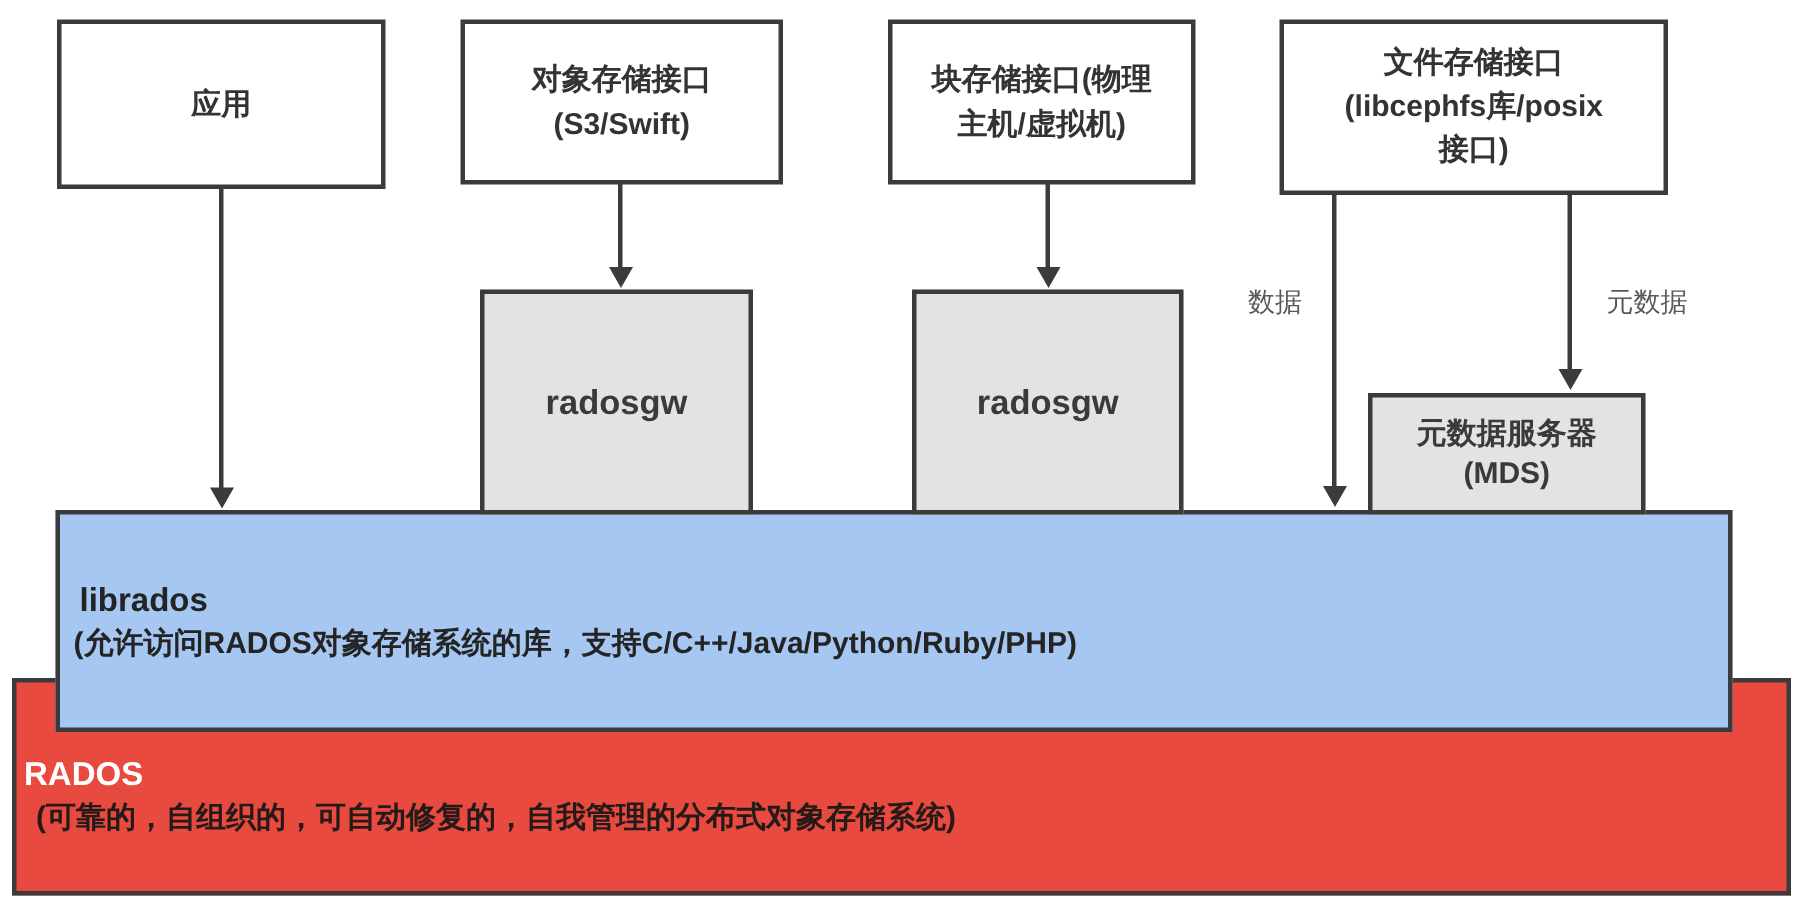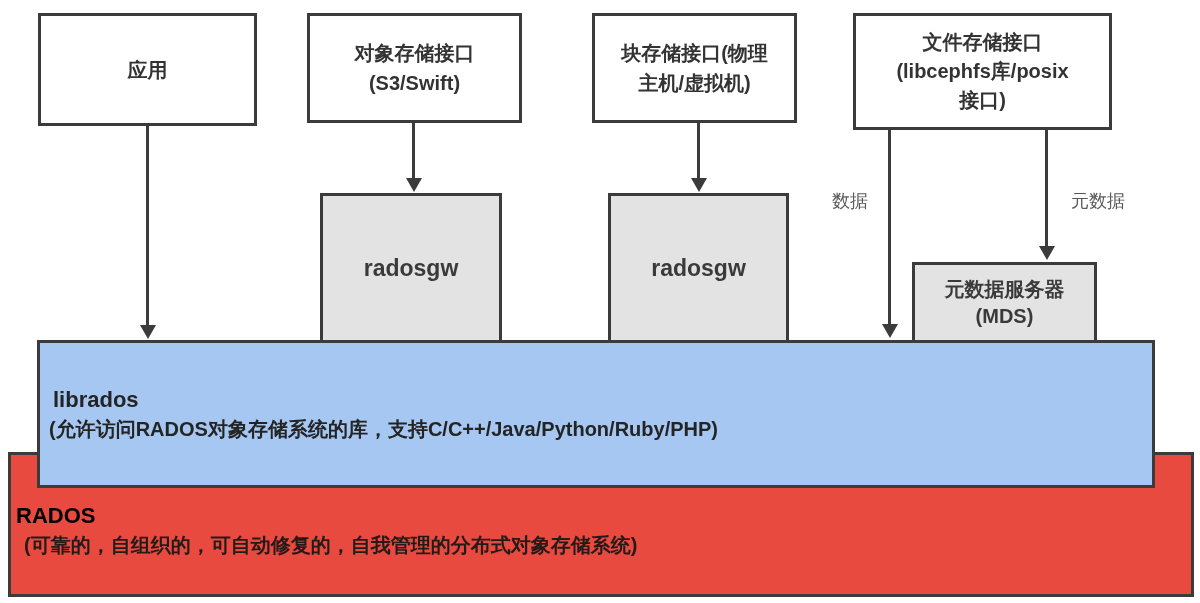--- a/index.html
+++ b/index.html
@@ -20,21 +20,21 @@
 
   
   .band { position: absolute; border: 3px solid var(--outline); box-sizing: border-box; }
   .band-rados  { left: 8px;  top: 452px; width: 1186px; height: 145px; background: var(--red);  z-index: 1; }
   .band-librados { left: 37px; top: 340px; width: 1118px; height: 148px; background: var(--blue); z-index: 2; }
 
   .band-title { font-weight: bold; font-size: 22px; color: #242424; line-height: 1.25; }
   .band-sub   { font-weight: bold; font-size: 20px; color: #242424; line-height: 1.35; }
   .band-librados .band-title { margin: 43px 0 2px 13px; }
   .band-librados .band-sub   { margin-left: 9px; }
-  .band-rados .band-title { margin: 47px 0 2px 5px; color: #000000; }
+  .band-rados .band-title { margin: 47px 0 2px 5px; color: #ffffff; }
   .band-rados .band-sub   { margin-left: 13px; color: #241a18; }
 
   
   .topbox {
     position: absolute; top: 13px;
     background: #ffffff; border: 3px solid var(--outline); box-sizing: border-box;
     display: flex; flex-direction: column; align-items: center; justify-content: center;
     font-weight: bold; font-size: 20px; color: #333333; line-height: 30px;
     text-align: center; z-index: 4;
   }

